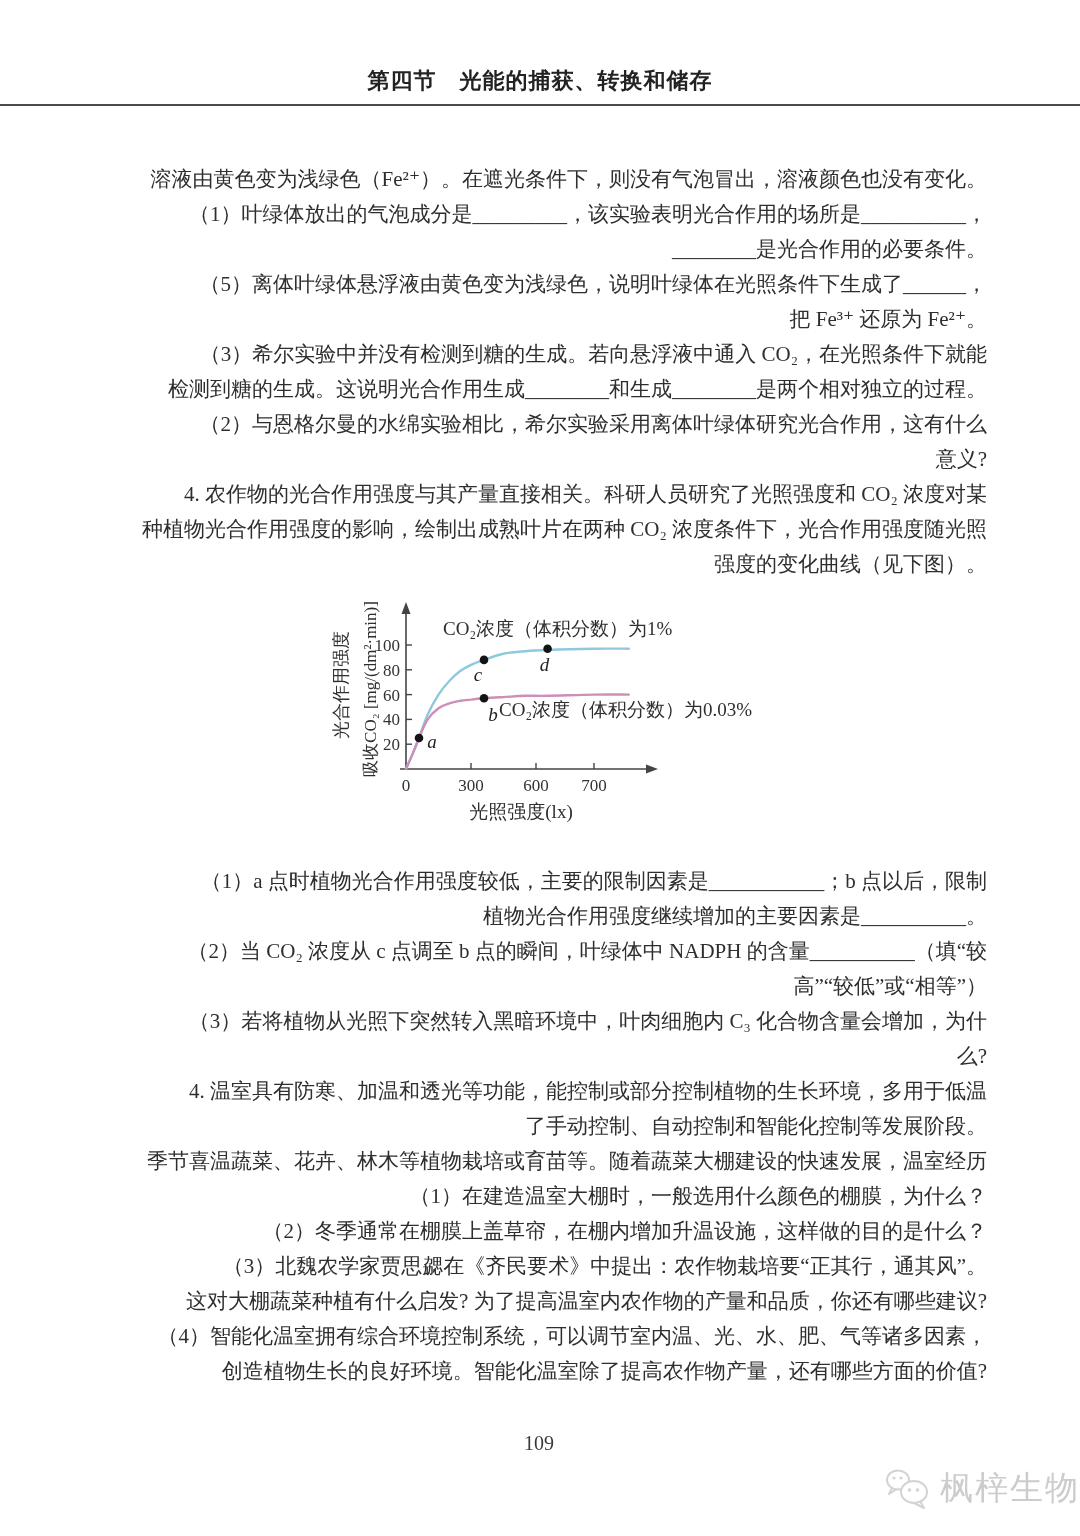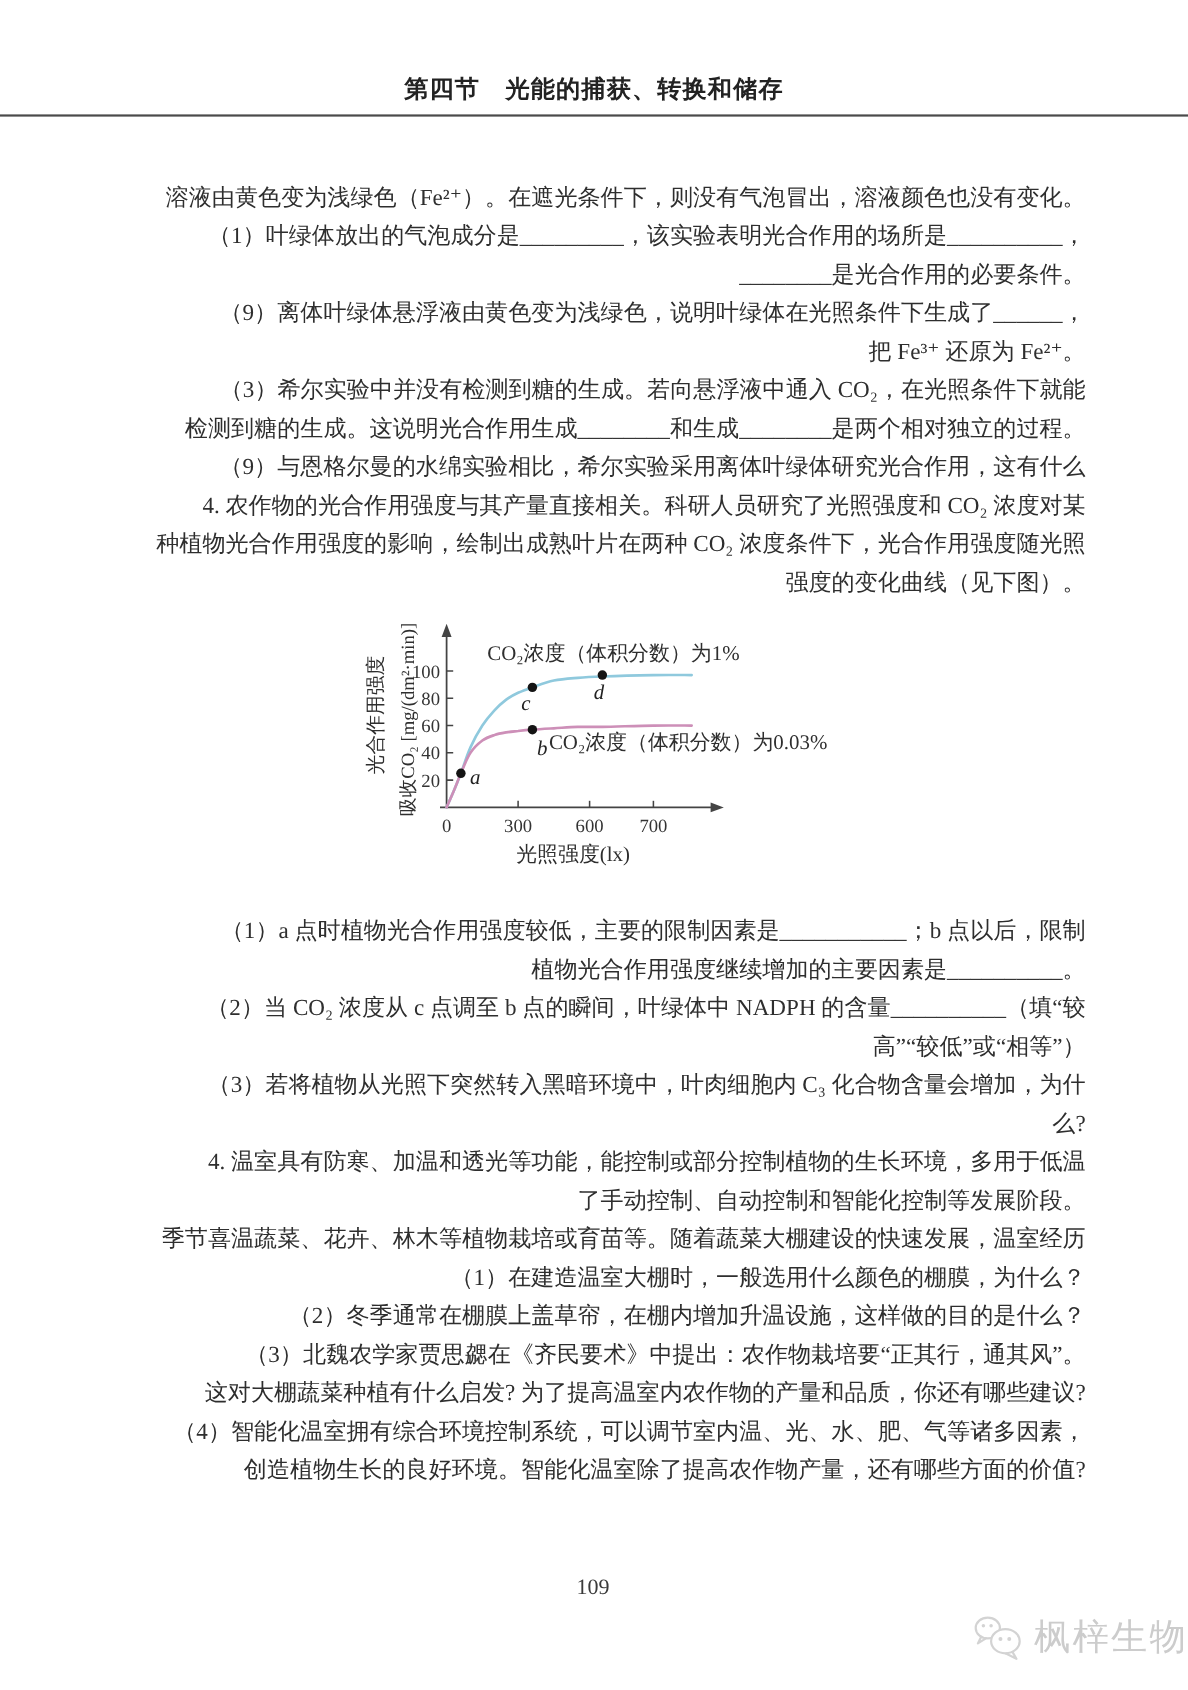--- a/index.html
+++ b/index.html
@@ -53,25 +53,26 @@
 
 <div class="page">
 
   <div class="header-title">第四节　光能的捕获、转换和储存</div>
   <div class="header-rule"></div>
 
   <div class="content">
     <div class="line">溶液由黄色变为浅绿色（Fe²⁺）。在遮光条件下，则没有气泡冒出，溶液颜色也没有变化。</div>
     <div class="line indent">（1）叶绿体放出的气泡成分是_________，该实验表明光合作用的场所是__________，</div>
     <div class="line">________是光合作用的必要条件。</div>
-    <div class="line indent">（9）离体叶绿体悬浮液由黄色变为浅绿色，说明叶绿体在光照条件下生成了______，</div>
+    <div class="line indent">（5）离体叶绿体悬浮液由黄色变为浅绿色，说明叶绿体在光照条件下生成了______，</div>
     <div class="line">把 Fe³⁺ 还原为 Fe²⁺。</div>
     <div class="line indent">（3）希尔实验中并没有检测到糖的生成。若向悬浮液中通入 CO₂，在光照条件下就能</div>
     <div class="line">检测到糖的生成。这说明光合作用生成________和生成________是两个相对独立的过程。</div>
-    <div class="line indent">（9）与恩格尔曼的水绵实验相比，希尔实验采用离体叶绿体研究光合作用，这有什么</div>
+    <div class="line indent">（2）与恩格尔曼的水绵实验相比，希尔实验采用离体叶绿体研究光合作用，这有什么</div>
+    <div class="line">意义?</div>
     <div class="line indent">4. 农作物的光合作用强度与其产量直接相关。科研人员研究了光照强度和 CO₂ 浓度对某</div>
     <div class="line">种植物光合作用强度的影响，绘制出成熟叶片在两种 CO₂ 浓度条件下，光合作用强度随光照</div>
     <div class="line">强度的变化曲线（见下图）。</div>
 
     <div class="chart-wrap">
       <svg width="474" height="237" viewBox="0 0 474 237">
 
         <line class="axis" x1="75" y1="172" x2="75" y2="14"></line>
         <polygon class="arrow" points="75,5 70.5,17 79.5,17"></polygon>
         <line class="axis" x1="69" y1="172" x2="318" y2="172"></line>

